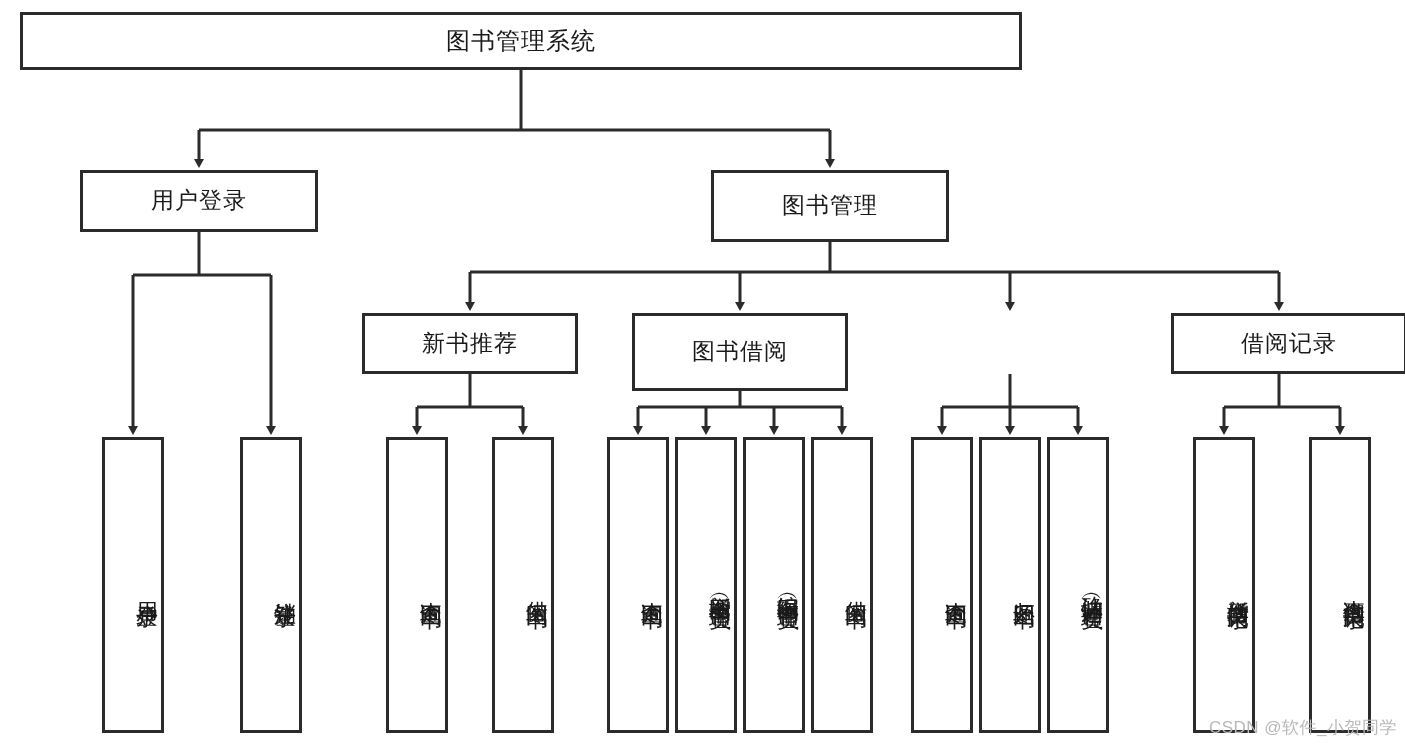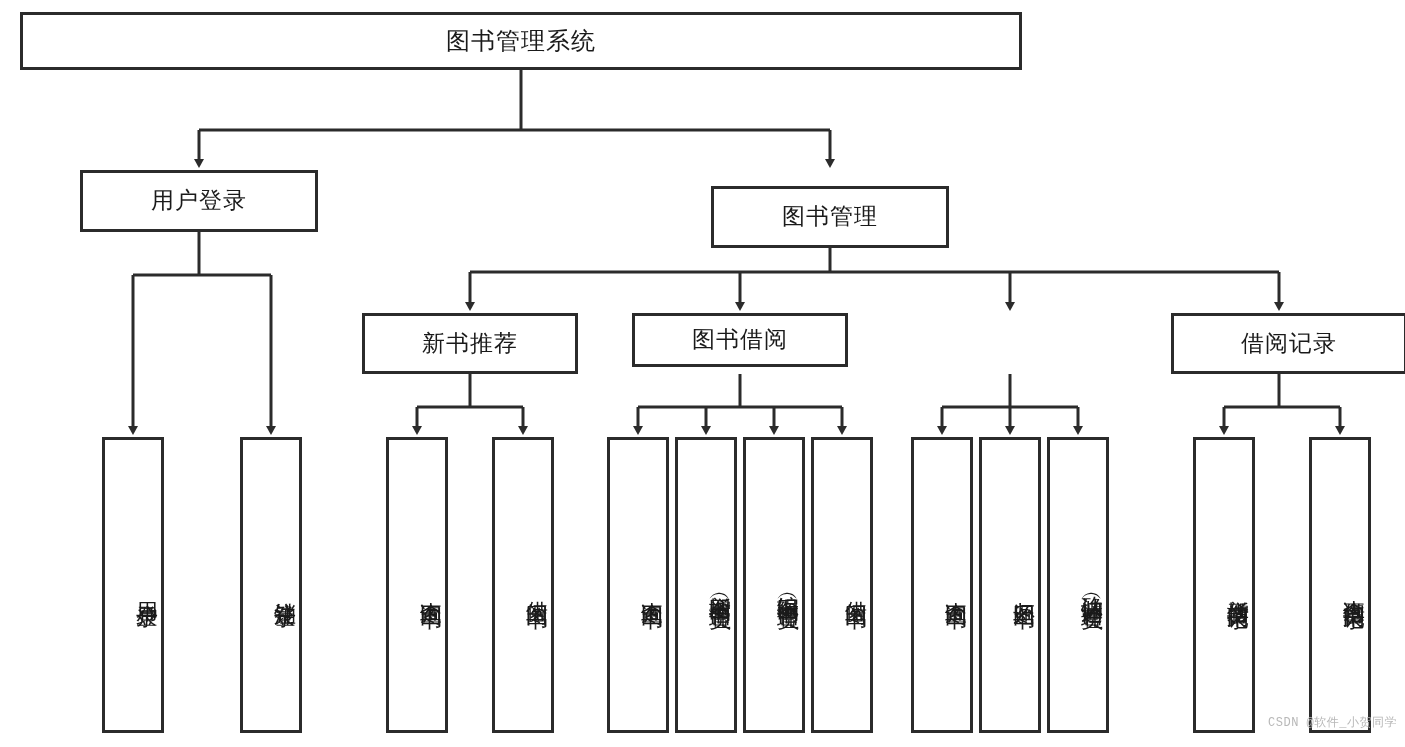--- a/index.html
+++ b/index.html
@@ -48,26 +48,26 @@
     padding-top: 6px;
     letter-spacing: 2px;
   }
   .node.vertical.tall-text {
     align-items: flex-start;
     padding-top: 4px;
   }
   .watermark {
     position: absolute;
     right: 8px;
-    bottom: 16px;
-    font-size: 12px;
+    bottom: 8px;
+    font-size: 17px;
     color: #b8b8b8;
     letter-spacing: 0.5px;
     white-space: nowrap;
-    font-family: Liberation Mono, monospace;
+    font-family: Liberation Sans, sans-serif;
   }
 </style>
 </head>
 <body>
 
 <div id="diagram-root">
 
   <svg class="connector-layer" viewBox="0 0 1405 747" xmlns="http://www.w3.org/2000/svg">
     <defs>
       <marker id="arrow" markerWidth="9" markerHeight="10" refX="1" refY="5" orient="auto" markerUnits="userSpaceOnUse">
@@ -114,24 +114,24 @@
       <path d="M1279,374 L1279,407"></path>
       <path d="M1224,407 L1340,407"></path>
       <path d="M1224,407 L1224,427" marker-end="url(#arrow)"></path>
       <path d="M1340,407 L1340,427" marker-end="url(#arrow)"></path>
     </g>
   </svg>
 
   <div class="node horizontal root" style="left:20px; top:12px; width:1002px; height:58px;">图书管理系统</div>
 
   <div class="node horizontal" style="left:80px; top:170px; width:238px; height:62px;">用户登录</div>
-  <div class="node horizontal" style="left:711px; top:170px; width:238px; height:62px;margin-top:16px;">图书管理</div>
+  <div class="node horizontal" style="left:711px; top:170px; width:238px; height:72px;">图书管理</div>
 
   <div class="node horizontal" style="left:362px; top:313px; width:216px; height:61px;">新书推荐</div>
-  <div class="node horizontal" style="left:632px; top:313px; width:216px; height:54px;">图书借阅</div>
+  <div class="node horizontal" style="left:632px; top:313px; width:216px; height:78px;">图书借阅</div>
   <div class="node horizontal" style="left:1171px; top:313px; width:236px; height:61px;">借阅记录</div>
 
   <div class="node vertical" style="left:102px; top:437px; width:62px; height:296px;">用户登录</div>
   <div class="node vertical" style="left:240px; top:437px; width:62px; height:296px;">注销登录</div>
 
   <div class="node vertical" style="left:386px; top:437px; width:62px; height:296px;">查询图书</div>
   <div class="node vertical" style="left:492px; top:437px; width:62px; height:296px;">借阅图书</div>
 
   <div class="node vertical" style="left:607px; top:437px; width:62px; height:296px;">查询图书</div>
   <div class="node vertical tall-text" style="left:675px; top:437px; width:62px; height:296px;">新增图书（管理员）</div>

